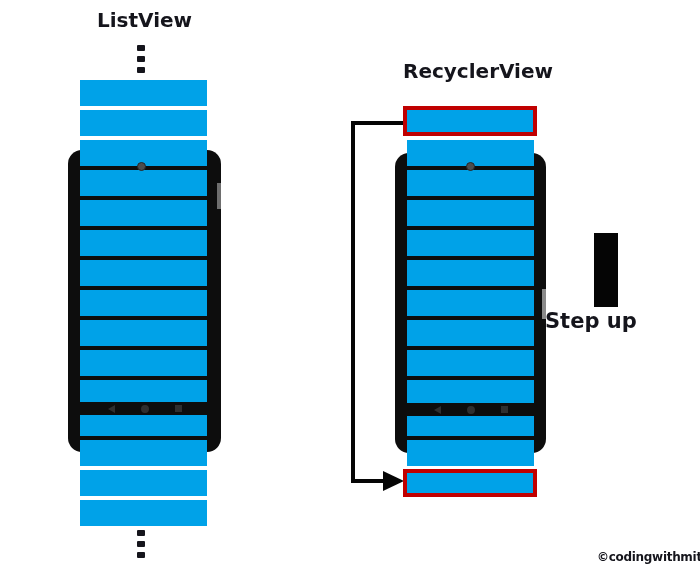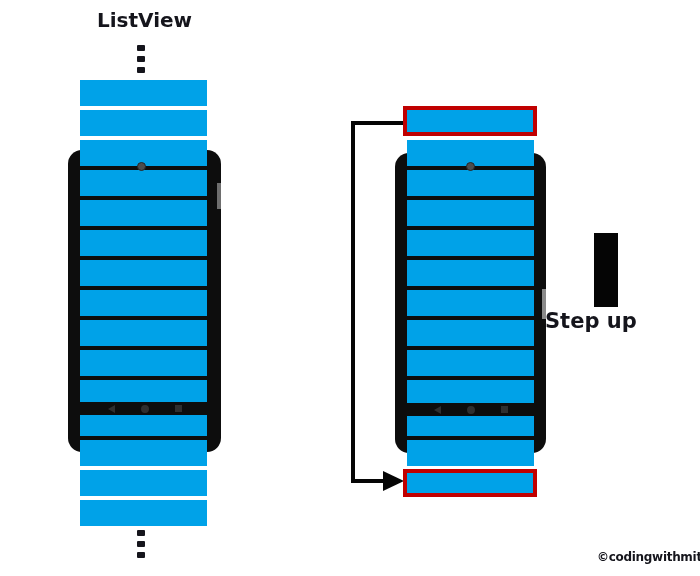--- a/index.html
+++ b/index.html
@@ -64,20 +64,21 @@
 
   #watermark{position:absolute;left:597px;top:550px;font-size:12px;font-weight:700;
     letter-spacing:-0.3px;white-space:nowrap;}
 </style>
 </head>
 <body>
 
 <div id="canvas">
 
   <div class="title" id="title-left">ListView</div>
+  <div class="title" id="title-right">RecyclerView</div>
 
   <div class="dots" id="dots-top">
     <div class="dot"></div>
   <div class="dot"></div>
       <div class="dot"></div>
     </div>
 
   <div class="phone" id="phone-left"></div>
   <div class="volume" id="volume-left"></div>
 

